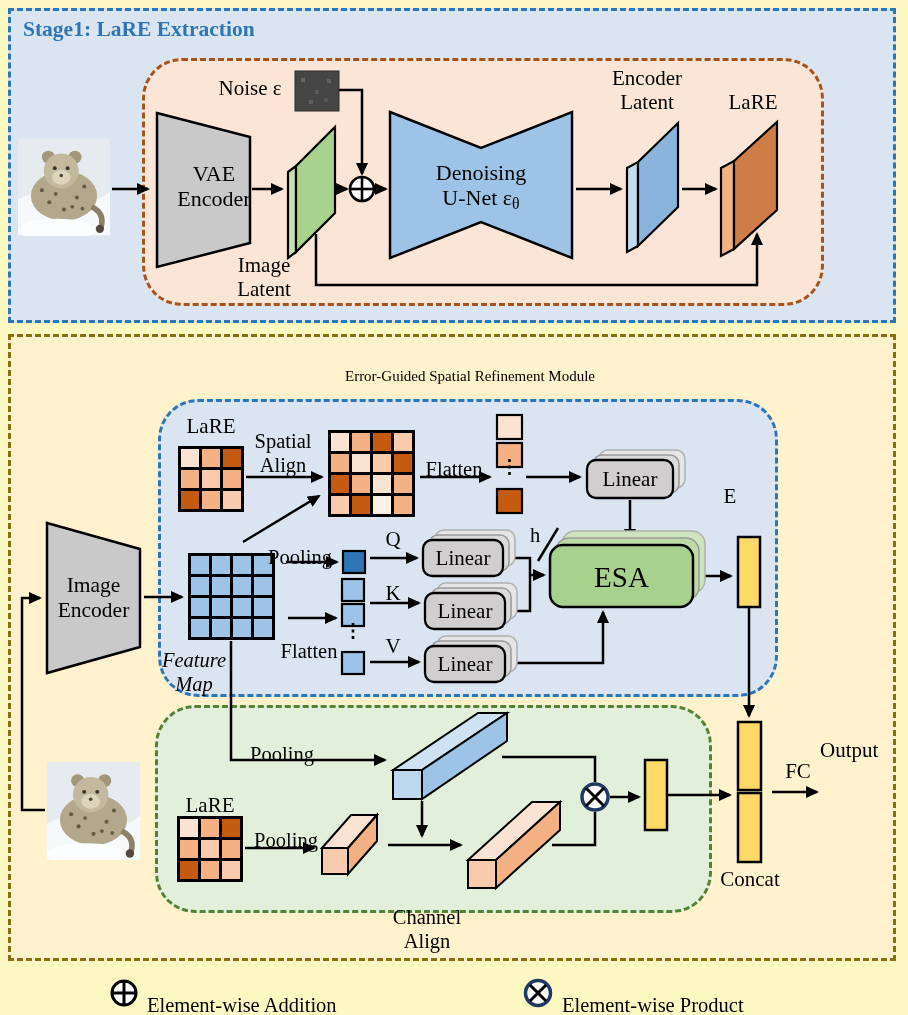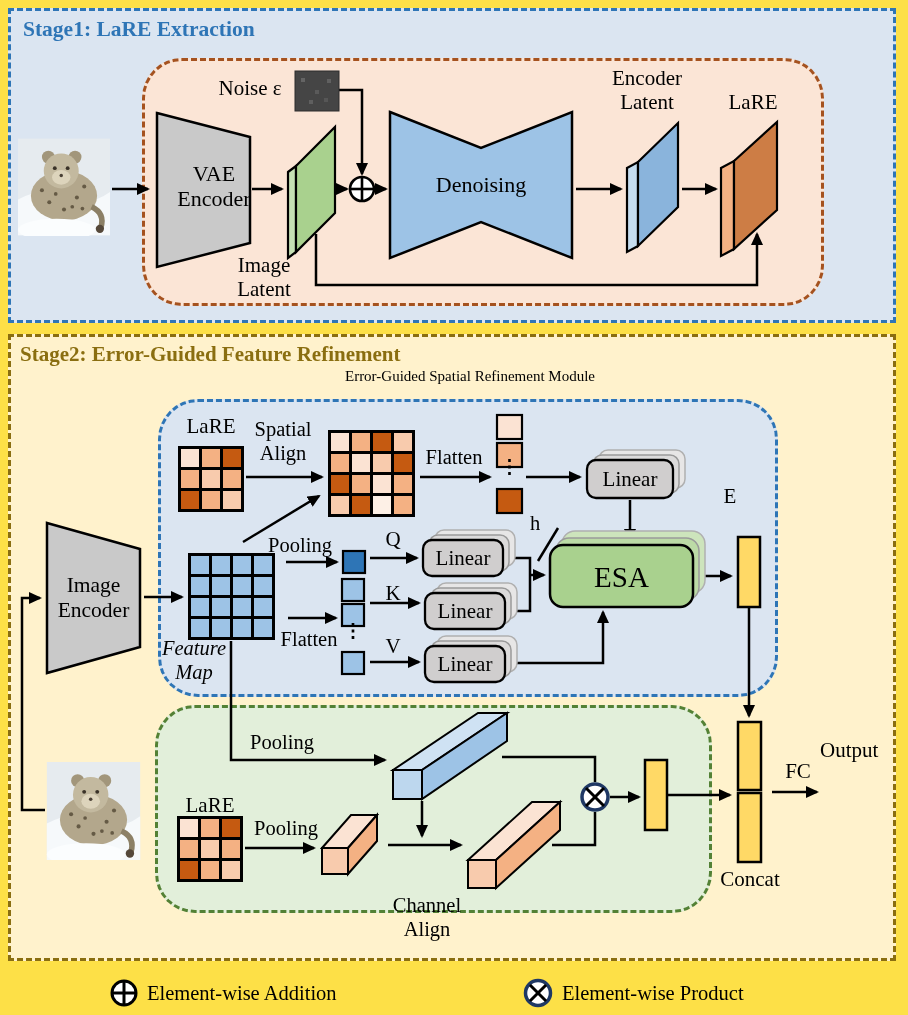--- a/index.html
+++ b/index.html
@@ -1,29 +1,29 @@
 <!DOCTYPE html>
 <html><head>
 <meta charset="utf-8">
 <style>
   html,body{margin:0;padding:0;background:#fff;}
-  #fig{position:relative;width:908px;height:1015px;background:#fde047;overflow:hidden;
+  #fig{position:relative;width:908px;height:1015px;background:#fef9c3;overflow:hidden;
        font-family:"Liberation Serif","DejaVu Serif",serif;}
   .box{position:absolute;box-sizing:border-box;}
   #stage1-box{left:8px;top:8px;width:888px;height:315px;background:#dbe5f1;border:3px dashed #2e75b6;}
   #stage2-box{left:8px;top:334px;width:888px;height:627px;background:#fff2cc;border:3px dashed #8a6e10;}
   #orange-box{left:142px;top:58px;width:682px;height:248px;background:#fbe5d6;border:3px dashed #a5521f;border-radius:40px;}
   #spatial-box{left:158px;top:399px;width:620px;height:298px;background:#dbe5f1;border:3px dashed #2e75b6;border-radius:40px;}
   #channel-box{left:155px;top:705px;width:557px;height:208px;background:#e2efda;border:3px dashed #538135;border-radius:40px;}
   svg.overlay{position:absolute;left:0;top:0;}
   .label{position:absolute;text-align:center;color:#000;line-height:1.15;font-size:21px;}
   .b{font-weight:bold;}
   .s1t{color:#2e75b6;font-size:21.5px;}
   .s2t{color:#8a6e10;font-size:21px;}
-  .fs20{font-size:20.5px;}
+  .fs20{font-size:20.5px;margin-top:12px;}
   .fs19{font-size:15px;}
   .fs22{font-size:22px;}
   .fs25{font-size:29px;}
   .left{text-align:left;}
   .sub{font-size:0.72em;vertical-align:-0.25em;}
   .dots{font-weight:bold;font-size:19px;line-height:0.55;}
   .pgrid{position:absolute;background:#000;gap:3px;padding:3px;}
 </style>
 </head>
 <body>
@@ -287,30 +287,30 @@
   <div class="label b s1t left" style="left:23px;top:17px;">Stage1: LaRE Extraction</div>
   <div class="label" style="left:207px;top:76px;width:86px;">Noise ε</div>
   <div class="label fs22" style="left:168px;top:161px;width:92px;">
     <div>VAE</div>
     <div>Encoder</div>
   </div>
   <div class="label" style="left:208px;top:253px;width:112px;">
     <div>Image</div>
     <div>Latent</div>
   </div>
-  <div class="label fs22" style="left:410px;top:172px;width:142px;">
+  <div class="label fs22" style="left:410px;top:160px;width:142px;">
     <div>Denoising</div>
+    <div><span>U-Net ε</span><span class="sub">θ</span></div>
   </div>
   <div class="label" style="left:594px;top:66px;width:106px;">
     <div>Encoder</div>
     <div>Latent</div>
   </div>
   <div class="label" style="left:722px;top:90px;width:62px;">LaRE</div>
 
-  <div class="label b s2t left" style="left:20px;top:342px;">Stage2: Error-Guided Feature Refinement</div>
   <div class="label fs19" style="left:200px;top:368px;width:540px;">Error-Guided Spatial Refinement Module</div>
 
   <div class="label" style="left:47px;top:573px;width:93px;font-size:21.5px;">
     <div>Image</div>
     <div>Encoder</div>
   </div>
   <div class="label fs20" style="left:150px;top:637px;width:88px;font-style:italic;">
     <div>Feature</div>
     <div>Map</div>
   </div>

